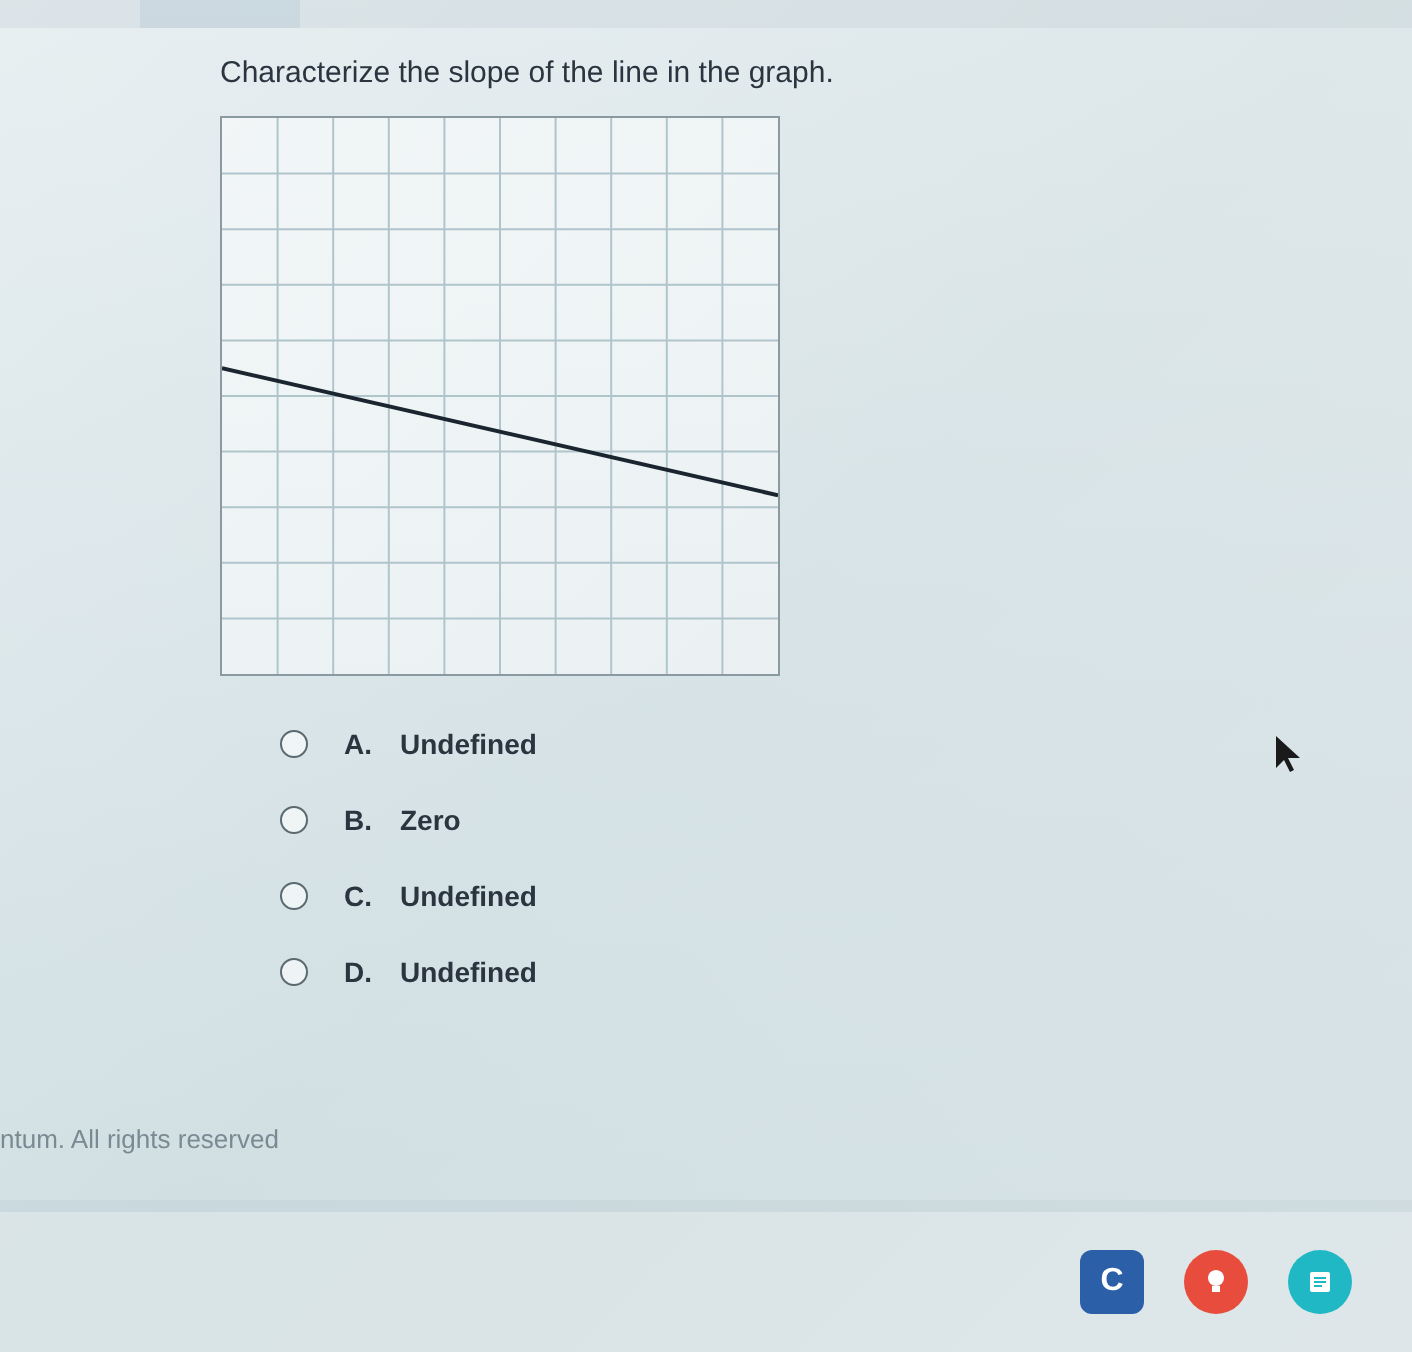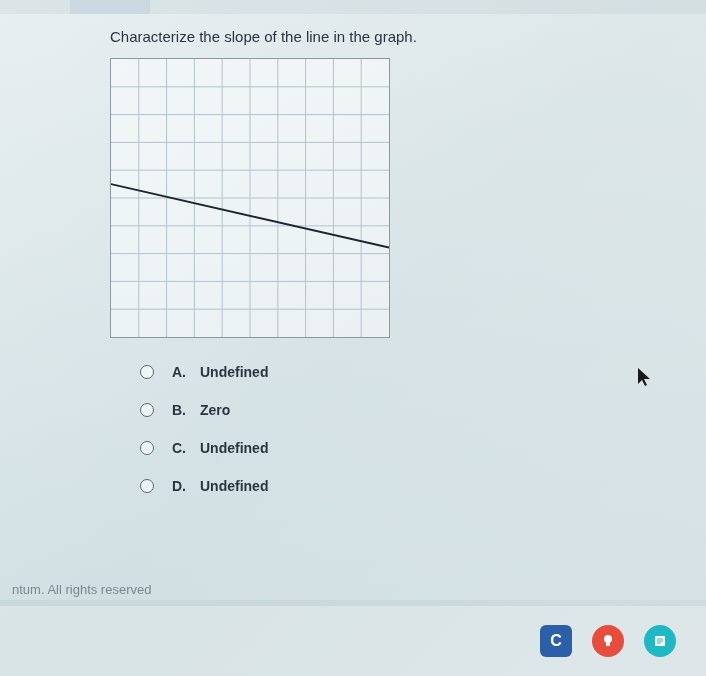--- a/index.html
+++ b/index.html
@@ -70,22 +70,21 @@
       font-size: 14px;
       color: #2a3540;
       font-weight: bold;
     }
     .footer-text {
       position: absolute;
       left: 0;
       top: 562px;
       font-size: 13px;
       color: #7a8a92;
-      padding-left: 12px;
-      margin-top: 20px;
+      padding-left: 0;
     }
     .bottom-bar {
       position: absolute;
       bottom: 0;
       left: 0;
       width: 706px;
       height: 70px;
       background: rgba(255,255,255,0.3);
       display: flex;
       align-items: center;

